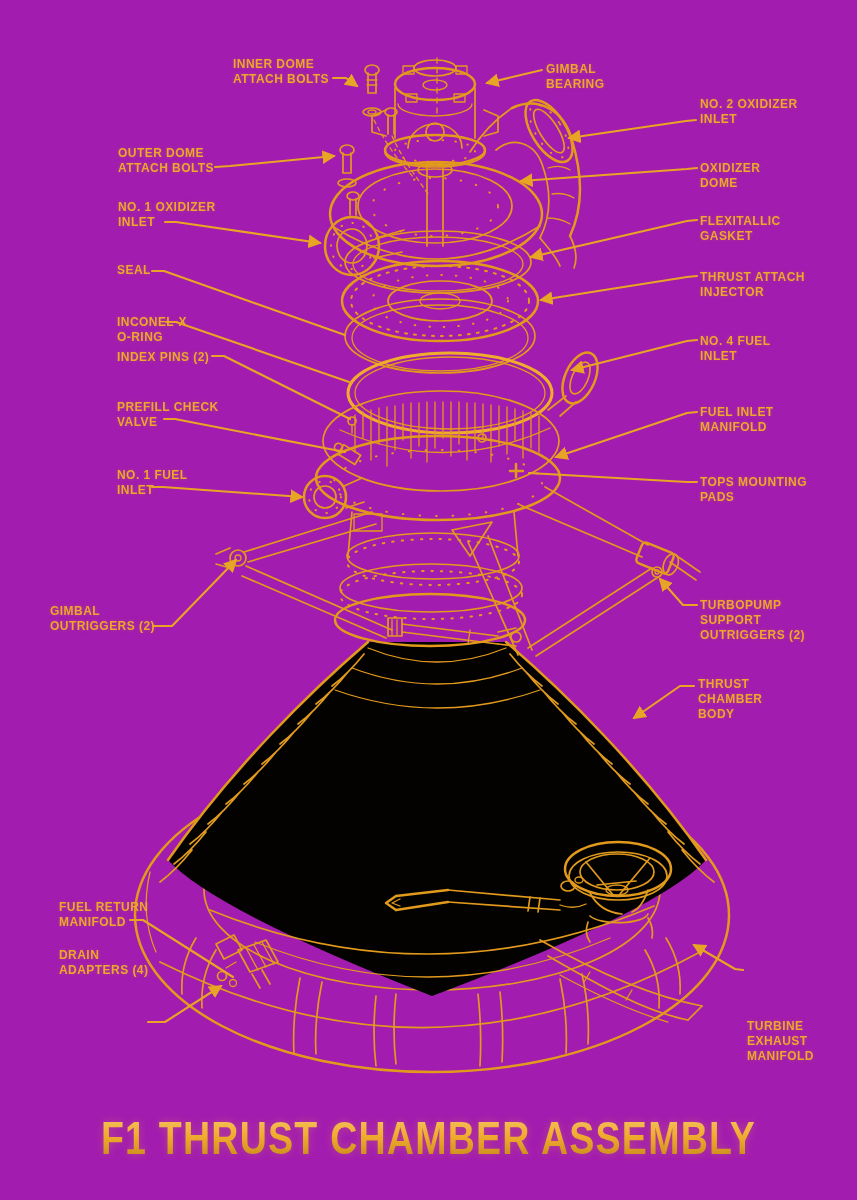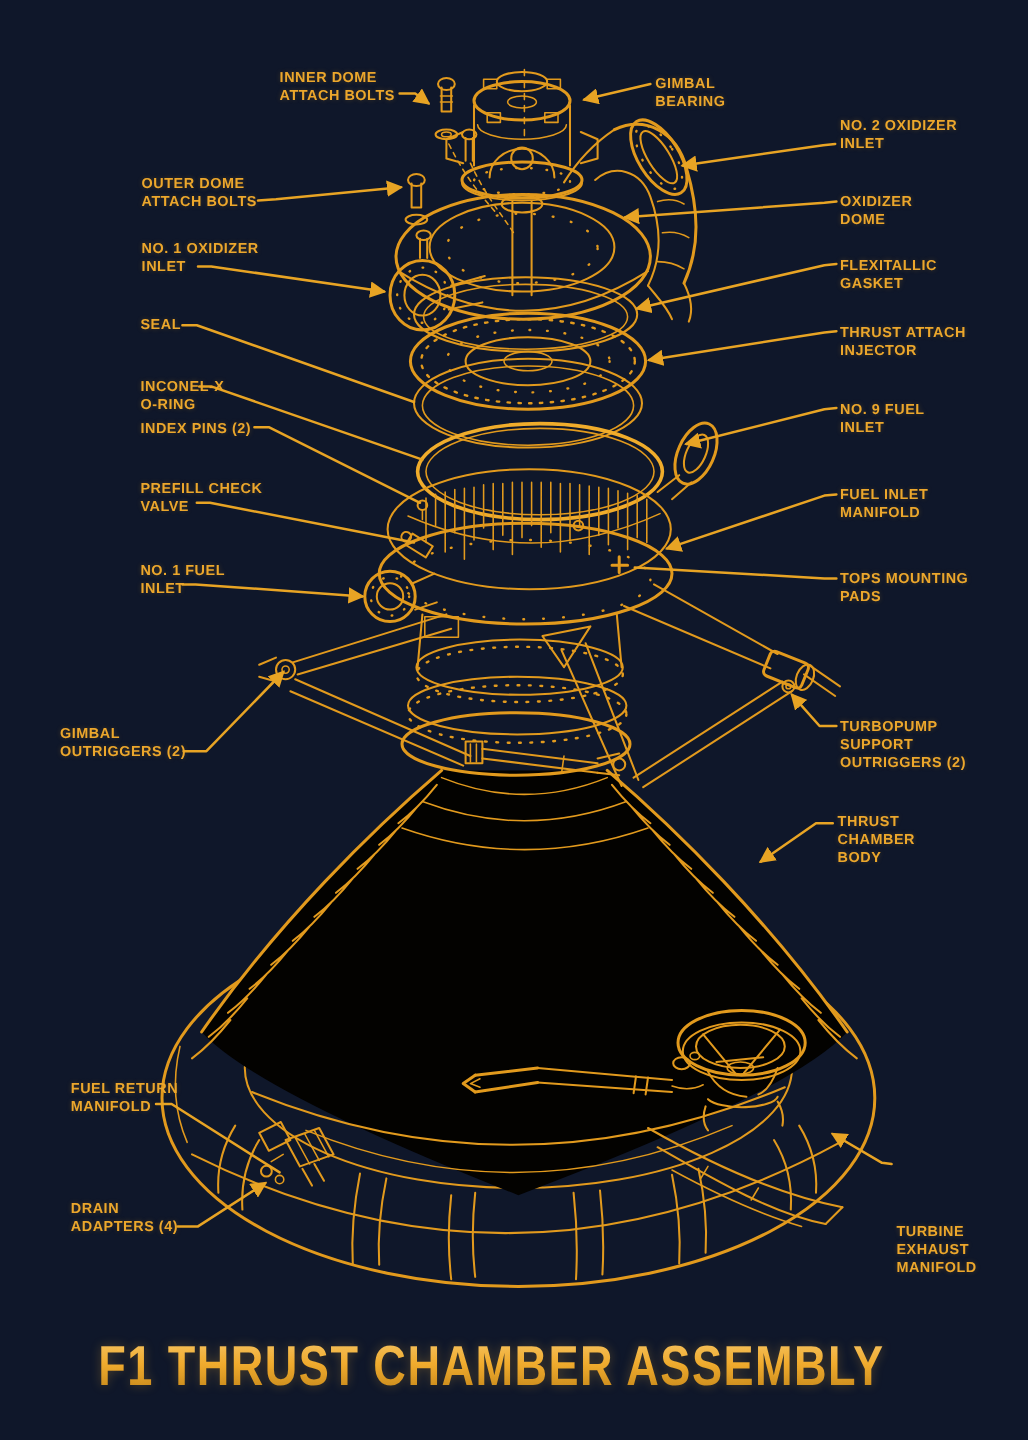--- a/index.html
+++ b/index.html
@@ -1,28 +1,28 @@
 <!DOCTYPE html>
 <html><head>
 <meta charset="utf-8">
 <style>
   html,body{margin:0;padding:0;background:#000;}
   .poster{
-    position:relative;width:857px;height:1200px;background:#0f172a;overflow:hidden;
+    position:relative;width:857px;height:1200px;background:#a21caf;overflow:hidden;
     font-family:"Liberation Sans",sans-serif;
   }
   .art{position:absolute;left:0;top:0;}
   .lbl{
     position:absolute;
     font-weight:bold;font-size:12px;line-height:15px;
     color:#eca72c;letter-spacing:.45px;white-space:pre-line;
     text-shadow:0 0 4px rgba(232,160,30,.25);
   }
   .title{
-    position:absolute;left:0;right:0;top:1110px;
+    position:absolute;left:0;right:0;top:1110px;text-align:center;
   }
   .title span{
     display:inline-block;transform:scaleX(.8);transform-origin:50% 50%;
     font-weight:bold;font-size:47px;letter-spacing:1.5px;
     color:#eda42a;
     text-shadow:0 0 10px rgba(240,175,50,.28);
   }
   @supports (-webkit-background-clip:text) or (background-clip:text){
     .title span{
       background:linear-gradient(180deg,#f8cd78 0%,#f0ab2e 48%,#b87c15 100%);
@@ -314,34 +314,34 @@
 O-RING</div>
   <div class="lbl" style="left:117px;top:350px">INDEX PINS (2)</div>
   <div class="lbl" style="left:117px;top:400px">PREFILL CHECK
 VALVE</div>
   <div class="lbl" style="left:117px;top:468px">NO. 1 FUEL
 INLET</div>
   <div class="lbl" style="left:50px;top:604px">GIMBAL
 OUTRIGGERS (2)</div>
   <div class="lbl" style="left:59px;top:900px">FUEL RETURN
 MANIFOLD</div>
-  <div class="lbl" style="left:59px;top:1000px">DRAIN
+  <div class="lbl" style="left:59px;top:948px">DRAIN
 ADAPTERS (4)</div>
 
   <div class="lbl" style="left:546px;top:62px">GIMBAL
 BEARING</div>
   <div class="lbl" style="left:700px;top:97px">NO. 2 OXIDIZER
 INLET</div>
   <div class="lbl" style="left:700px;top:161px">OXIDIZER
 DOME</div>
   <div class="lbl" style="left:700px;top:214px">FLEXITALLIC
 GASKET</div>
   <div class="lbl" style="left:700px;top:270px">THRUST ATTACH
 INJECTOR</div>
-  <div class="lbl" style="left:700px;top:334px">NO. 9 FUEL
+  <div class="lbl" style="left:700px;top:334px">NO. 4 FUEL
 INLET</div>
   <div class="lbl" style="left:700px;top:405px">FUEL INLET
 MANIFOLD</div>
   <div class="lbl" style="left:700px;top:475px">TOPS MOUNTING
 PADS</div>
   <div class="lbl" style="left:700px;top:598px">TURBOPUMP
 SUPPORT
 OUTRIGGERS (2)</div>
   <div class="lbl" style="left:698px;top:677px">THRUST
 CHAMBER

